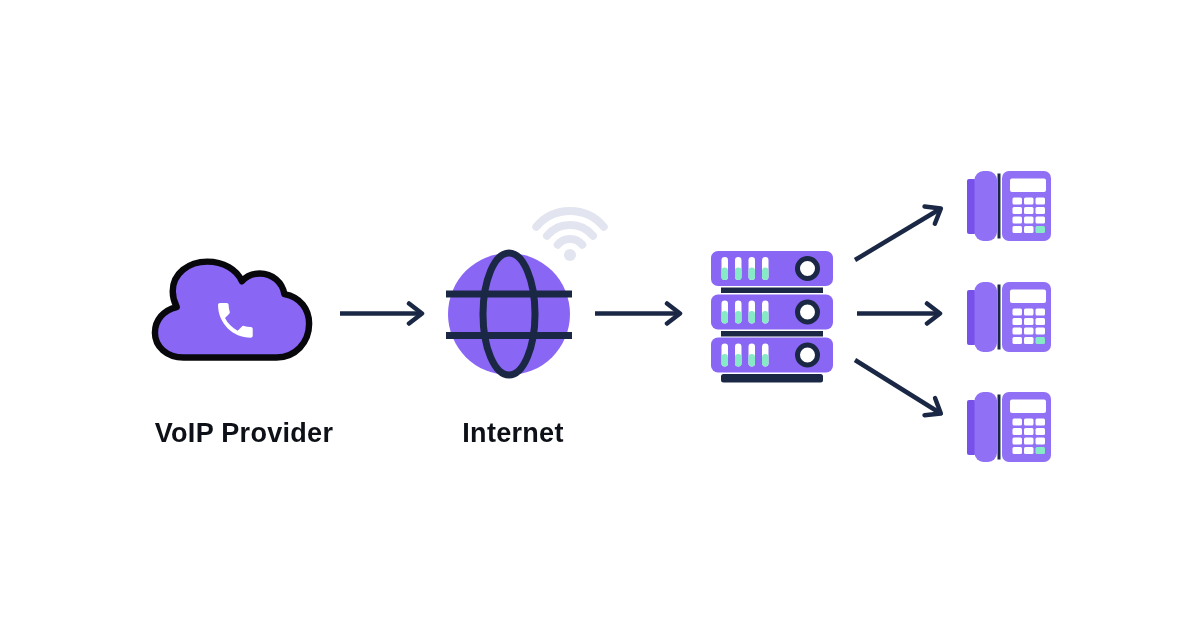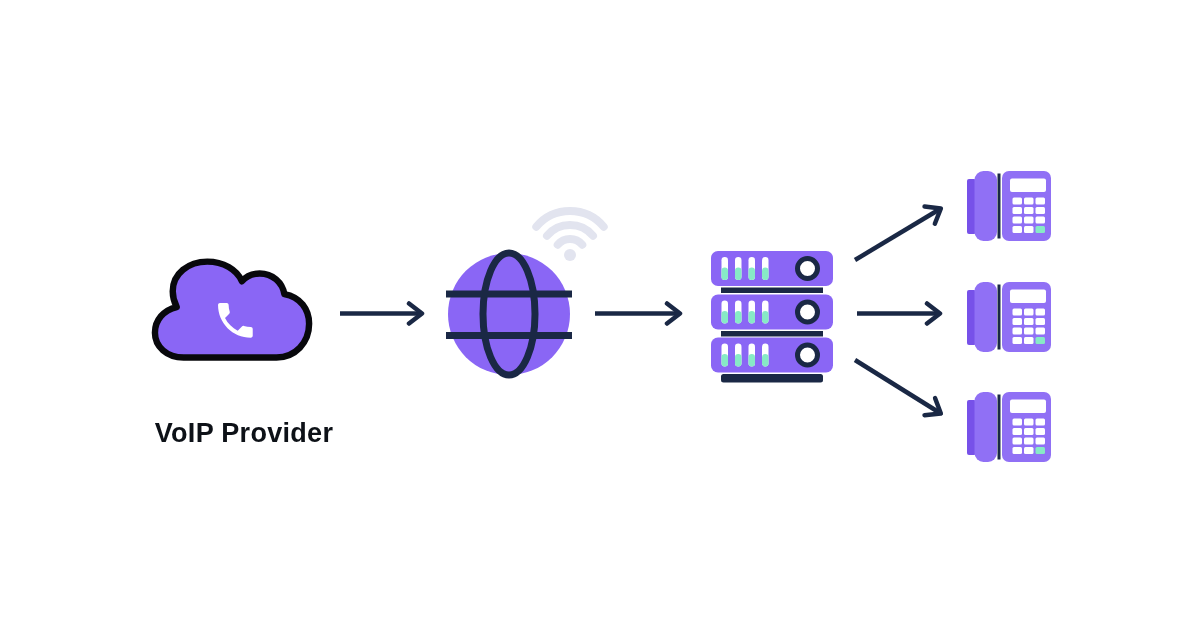--- a/index.html
+++ b/index.html
@@ -78,20 +78,21 @@
     <ellipse class="s-navy" stroke-width="7" cx="64" cy="65" rx="26" ry="61"></ellipse>
     <line class="s-navy" stroke-width="7" x1="1" y1="45" x2="127" y2="45"></line>
     <line class="s-navy" stroke-width="7" x1="1" y1="86.5" x2="127" y2="86.5"></line>
   </svg>
   <svg class="abs" style="left:529px;top:196px;" width="82" height="66" viewBox="0 0 82 66">
     <path class="s-wifi" stroke-width="8" stroke-linecap="round" d="M28.7 48.7 A16 16 0 0 1 53.3 48.7"></path>
     <path class="s-wifi" stroke-width="8" stroke-linecap="round" d="M18 39.7 A30 30 0 0 1 64 39.7"></path>
     <path class="s-wifi" stroke-width="8" stroke-linecap="round" d="M7.3 30.7 A44 44 0 0 1 74.7 30.7"></path>
     <circle fill="#E2E4EF" cx="41" cy="59" r="6"></circle>
   </svg>
+  <div class="node-label" style="left:423px;top:417px;width:180px;">Internet</div>
 
   <svg class="abs" style="left:711px;top:251px;" width="122" height="132" viewBox="0 0 122 132">
 
     <rect class="f-navy" x="10" y="36.5" width="102" height="5.5"></rect>
     <rect class="f-navy" x="10" y="80" width="102" height="5.5"></rect>
     <rect class="f-navy" x="10" y="123" width="102" height="8.5" rx="2.5"></rect>
 
     <g>
       <rect class="f-purple" x="0" y="0" width="122" height="35" rx="7"></rect>
       <g transform="translate(0,0)">

